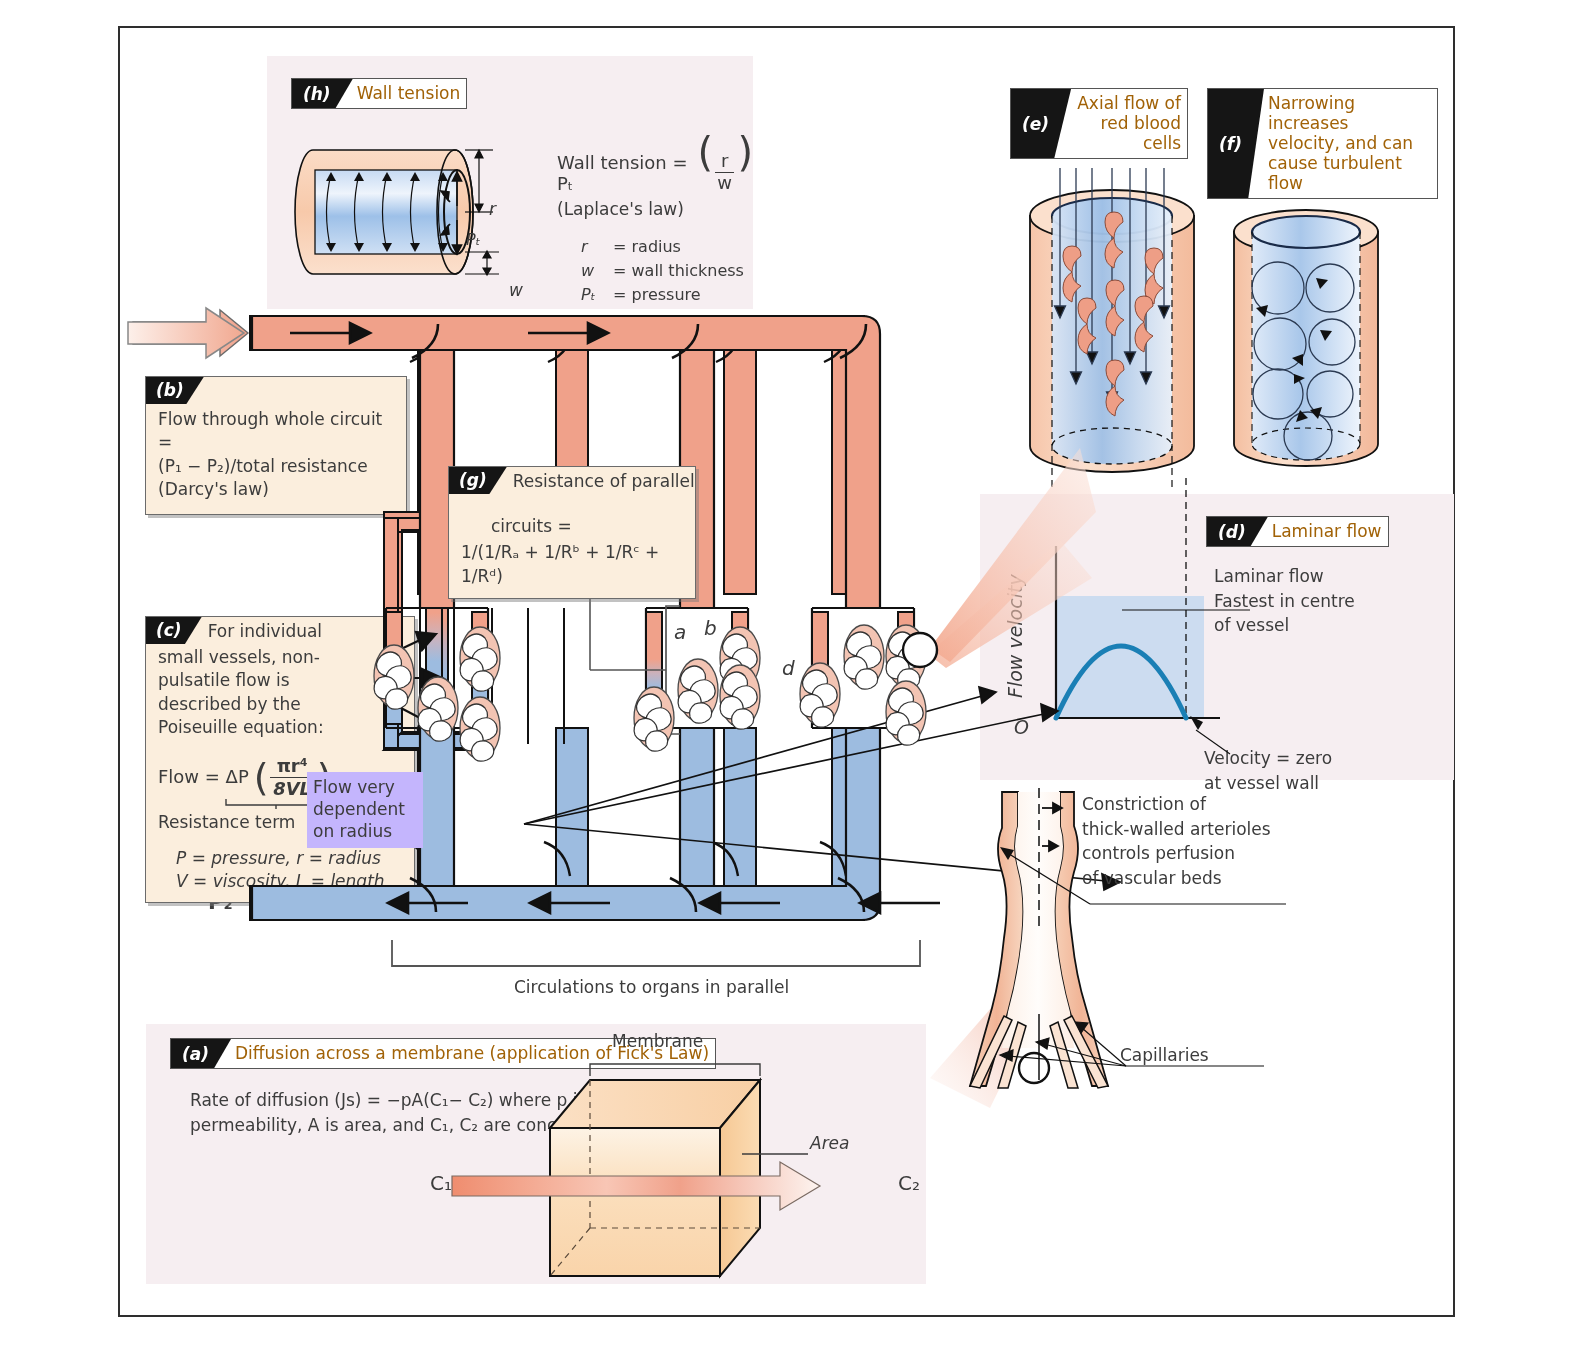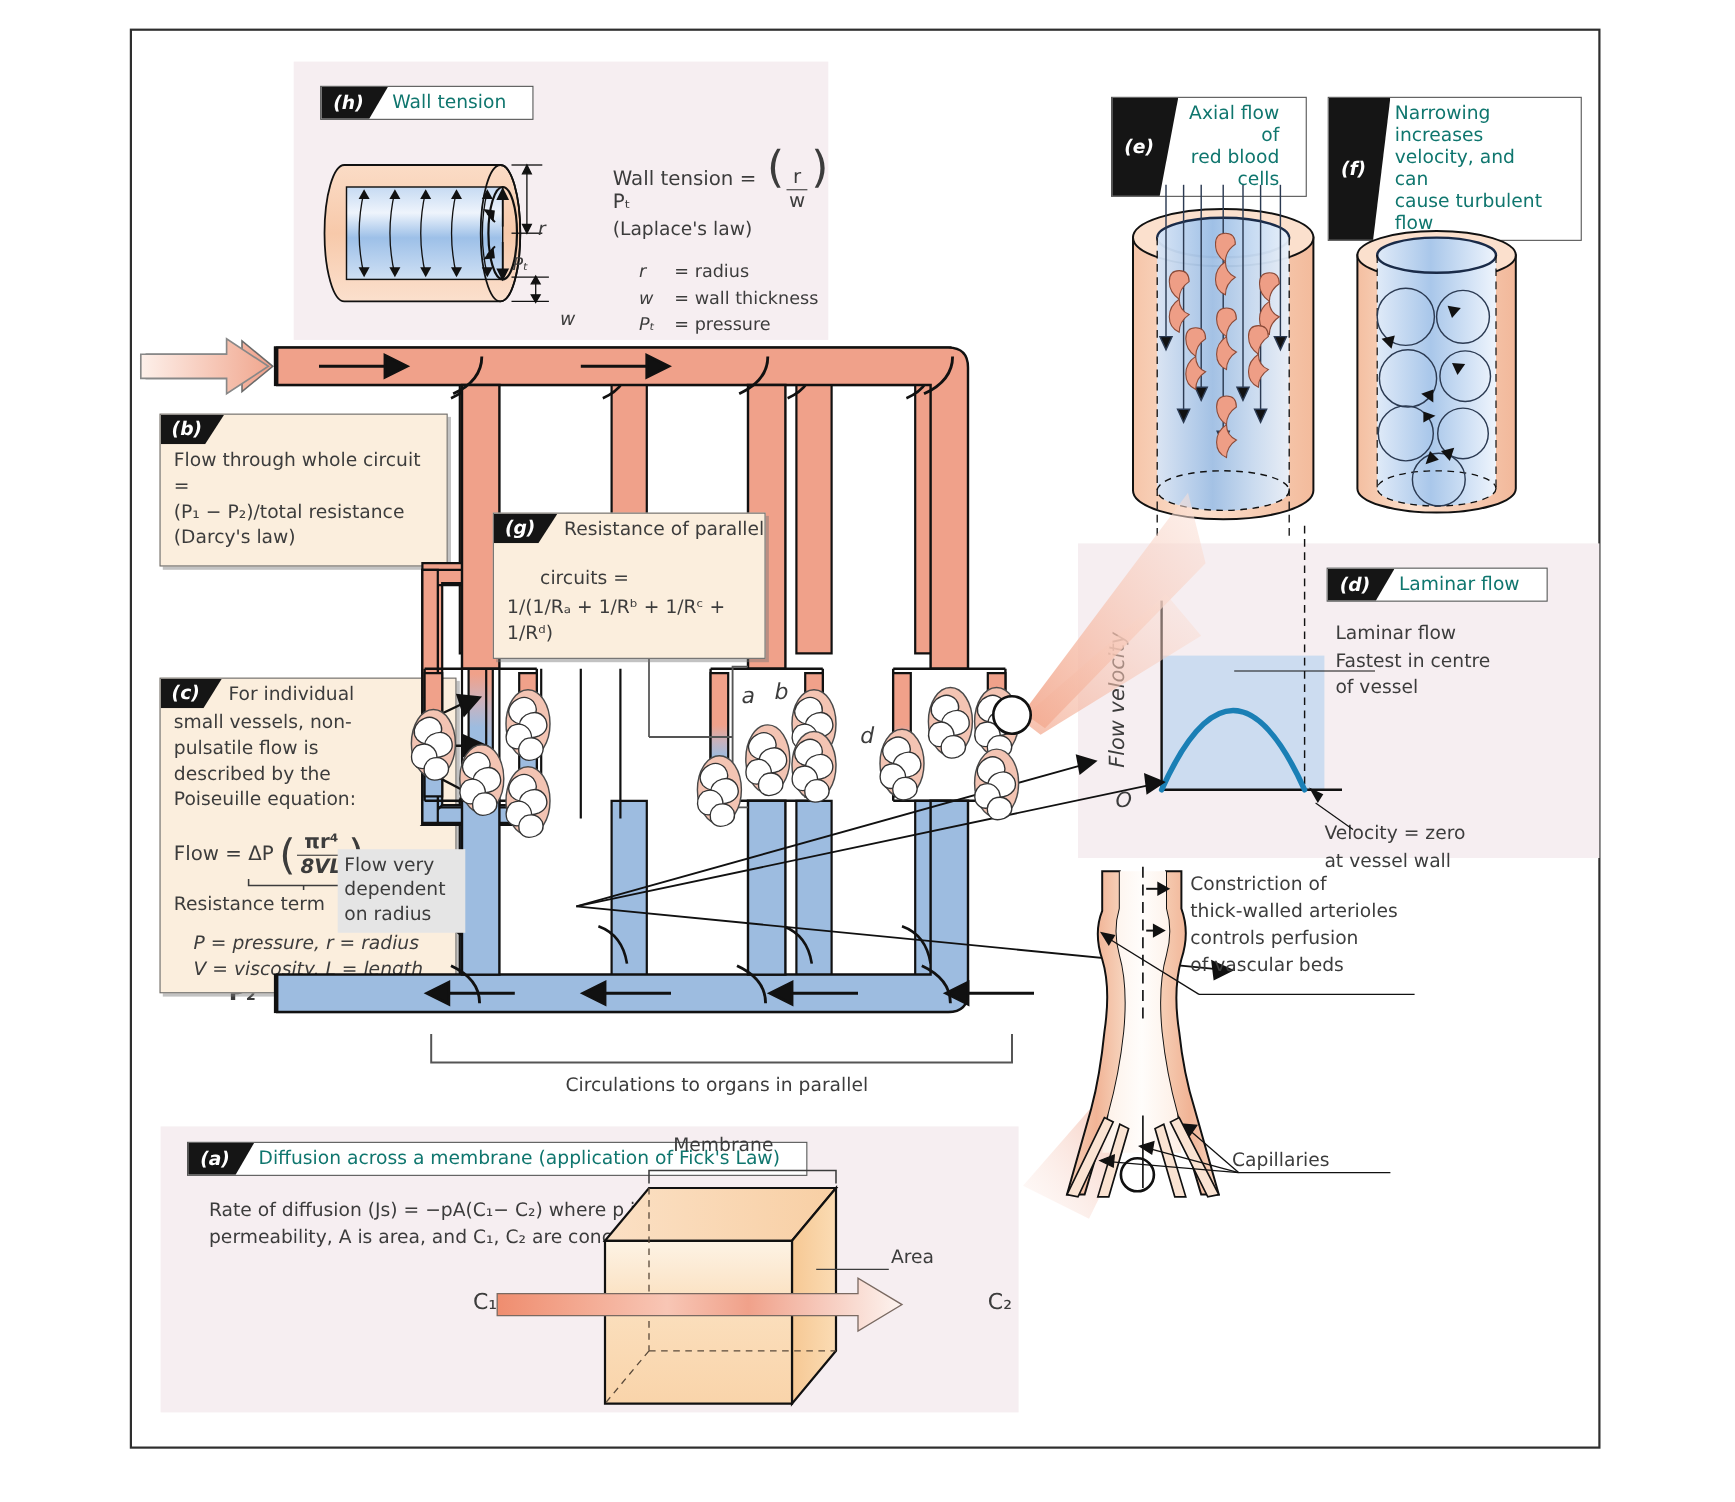--- a/index.html
+++ b/index.html
@@ -6,21 +6,21 @@
   body{width:1577px;height:1365px;position:relative;overflow:hidden;
        font-family:"DejaVu Sans","Liberation Sans",sans-serif;color:#3c3c3c;}
   #frame{position:absolute;left:118px;top:26px;width:1337px;height:1291px;
          border:2px solid #2e2e2e;background:#fff;box-sizing:border-box;}
   .panel{position:absolute;background:#f6eef1;}
   .tagbox{display:inline-flex;align-items:stretch;border:1.5px solid #555;background:#fff;
           font-size:17px;line-height:1.18;}
   .tagbox .tg{background:#151515;color:#fff;font-weight:700;font-style:italic;
               padding:3px 13px 3px 11px;display:flex;align-items:center;
               clip-path:polygon(0 0,100% 0,72% 100%,0 100%);padding-right:22px;}
-  .tagbox .tl{padding:4px 24px 5px 4px;display:flex;align-items:center;color:#0f766e;}
+  .tagbox .tl{padding:4px 6px 5px 4px;display:flex;align-items:center;color:#a16207;}
   .tagbox .tl.multi{display:block;}
   .notebox{position:absolute;background:#fbeedd;border:1.5px solid #6b6b6b;
            box-shadow:3px 3px 0 rgba(120,120,120,.45);font-size:17px;line-height:1.35;}
   .notebox .hd{background:#151515;color:#fff;font-weight:700;font-style:italic;
                display:inline-block;padding:2px 20px 2px 10px;
                clip-path:polygon(0 0,100% 0,70% 100%,0 100%);font-size:17px;}
   .txt{font-size:17px;line-height:1.38;color:#3c3c3c;}
   .lbl{position:absolute;font-size:17px;color:#3c3c3c;white-space:pre;}
   .bold{font-weight:700;}
   svg{overflow:visible;}
@@ -595,21 +595,21 @@
         <path d="M2 1 L2 7 L52 7 L52 11 L52 7 L104 7 L104 1" fill="none" stroke="#3c3c3c" stroke-width="1.4"></path>
       </svg>
       <div class="txt" style="margin-top:1px;">Resistance term</div>
       <div class="txt ital" style="margin-top:12px;margin-left:18px;padding-bottom:6px;">
         <div>P = pressure, r = radius</div>
         <div>V = viscosity, L = length</div>
       </div>
     </div>
   </div>
 
-  <div style="position:absolute;left:187px;top:744px;width:104px;background:#e5e5e5;
+  <div style="position:absolute;left:187px;top:744px;width:104px;background:#c4b5fd;
               padding:4px 6px 6px 6px;font-size:17px;line-height:1.3;z-index:6;color:#3c3c3c;">
     <div>Flow very</div>
     <div>dependent</div>
     <div>on radius</div>
   </div>
 
   <div class="notebox" style="left:328px;top:438px;width:246px;z-index:7;">
     <div style="display:flex;align-items:flex-start;">
       <div class="hd" style="margin-right:6px;">(g)</div>
       <div class="txt" style="padding-top:3px;">Resistance of parallel</div>
@@ -738,17 +738,17 @@
       <line x1="60" y1="22" x2="60" y2="170"></line>
       <line x1="60" y1="170" x2="230" y2="170"></line>
       <line x1="60" y1="170" x2="20" y2="218"></line>
     </g>
 
     <path d="M-78 118 L250 118 L250 104 L290 128 L250 152 L250 138 L-78 138 Z" fill="url(#flowGrad)" stroke="#7a6a62" stroke-width="1.2"></path>
 
     <line x1="212" y1="96" x2="278" y2="96" stroke="#3c3c3c" stroke-width="1.3"></line>
   </svg>
   <div class="txt" style="position:absolute;left:492px;top:1002px;">Membrane</div>
-  <div class="txt" style="position:absolute;left:690px;top:1104px;">Area</div>
+  <div class="txt" style="position:absolute;left:690px;top:1104px;font-style:italic;">Area</div>
   <div class="txt" style="position:absolute;left:310px;top:1142px;font-size:20px;">C₁</div>
   <div class="txt" style="position:absolute;left:778px;top:1142px;font-size:20px;">C₂</div>
 
 </div>
 
 </body></html>

